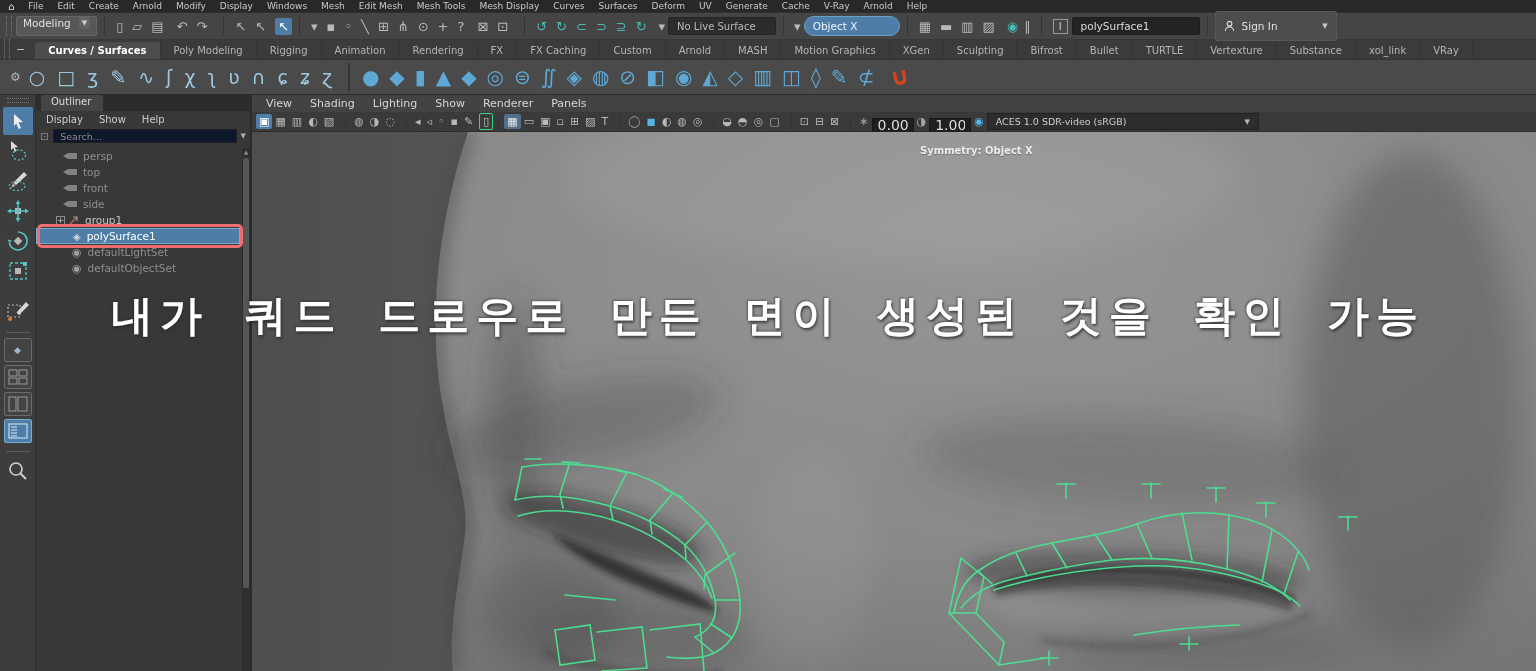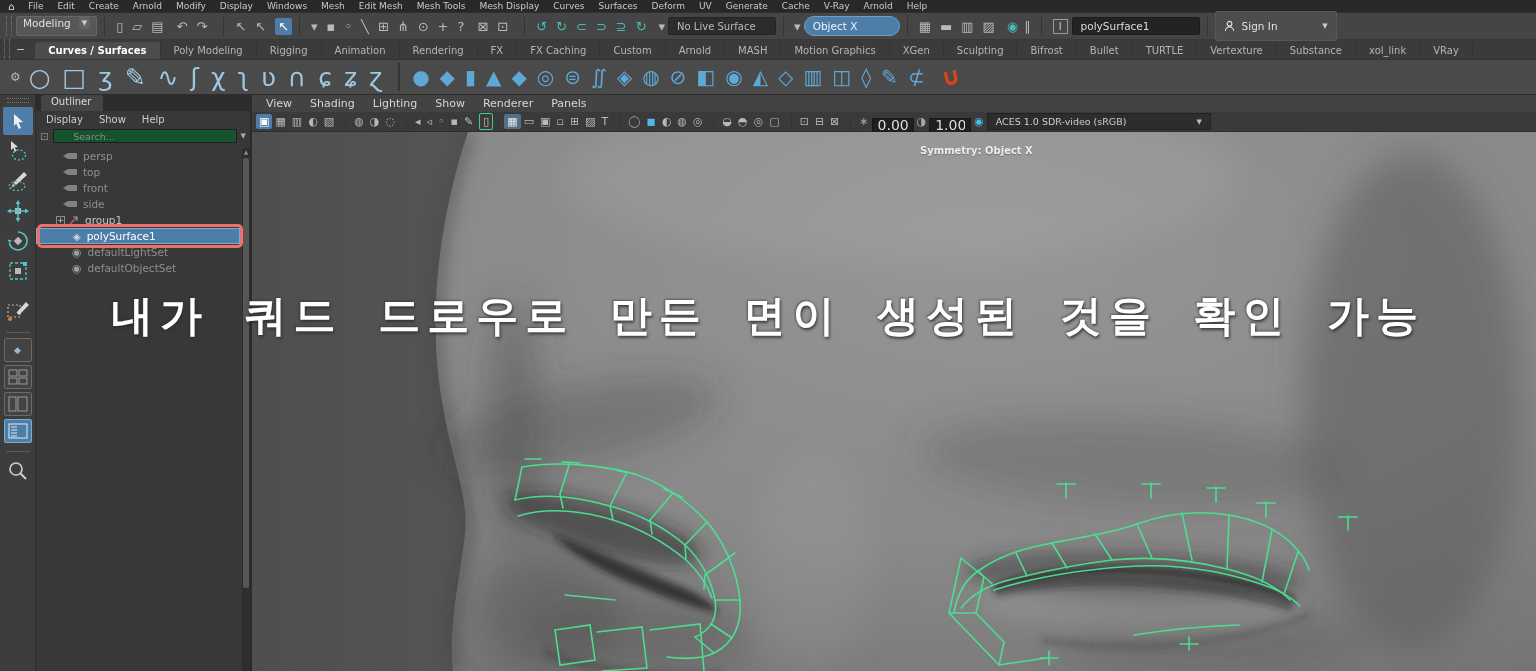--- a/index.html
+++ b/index.html
@@ -41,21 +41,21 @@
   
   .shelftabs { height:20px; background:#3b3b3b; display:flex; align-items:flex-end;
                font-size:10px; color:#b5b5b5; border-bottom:1px solid #333; }
   .shelftabs .minbtn { color:#ccc; font-size:11px; margin:0 10px 3px 2px; }
   .tab { padding:3px 13px; white-space:nowrap; border-right:1px solid #343434; }
   .tab.active { background:#4d4d4d; color:#fff; border-top-left-radius:3px; border-top-right-radius:3px;font-weight:bold; }
 
   
   .shelficons { height:35px; background:#4a4a4a; display:flex; align-items:center; border-bottom:1px solid #2c2c2c; }
   .shelficons .gear { color:#b5b5b5; font-size:12px; margin:0 8px 0 10px; }
-  .curveset { font-size:25px; letter-spacing:12px; color:#9ec7e0; white-space:nowrap; }
+  .curveset { font-size:19px; letter-spacing:12px; color:#9ec7e0; white-space:nowrap; }
   .surfset  { font-size:20px; letter-spacing:10px; color:#5fa8d6; white-space:nowrap; }
   .shelfdiv { width:2px; height:28px; background:#333; margin:0 12px 0 4px; }
   .plugin { color:#d6431c; font-size:24px; font-weight:bold; transform:rotate(-12deg); margin-left:6px; }
 
   
   .main { position:relative; height:576px; display:flex; }
 
   
   .toolbox { width:36px; background:#3d3d3d; border-right:1px solid #2e2e2e; display:flex;
              flex-direction:column; align-items:center; }
@@ -68,22 +68,22 @@
   .laybtn.active { background:#4e7ea8; border-color:#79aed3; }
 
   
   .outliner { width:216px; background:#383838; position:relative; border-right:2px solid #2b2b2b; font-size:10.5px; }
   .ol-tabstrip { height:16px; background:#2c2c2c; display:flex; }
   .ol-tab { background:#454545; color:#ddd; padding:1px 12px 0 10px; font-size:10px;
             border-top-left-radius:3px; border-top-right-radius:3px; margin-left:5px; }
   .ol-menus { height:16px; display:flex; gap:16px; align-items:center; padding-left:10px; color:#ccc; font-size:10px; background:#383838; }
   .ol-search { height:18px; display:flex; align-items:center; padding:0 4px; gap:4px; }
   .ol-search .filter { color:#8a8a8a; font-size:11px; }
-  .ol-search input { flex:1; background:#14532d; border:1px solid #1e1e1e; color:#999; height:14px;
-                     font-size:9.5px; padding:0 19px; font-family:"DejaVu Sans",sans-serif; }
+  .ol-search input { flex:1; background:#0f172a; border:1px solid #1e1e1e; color:#999; height:14px;
+                     font-size:9.5px; padding:0 6px; font-family:"DejaVu Sans",sans-serif; }
   .ol-search input::placeholder { color:#8a8a8a; }
   .ol-search .dd { color:#aaa; font-size:7px; }
   .ol-tree { position:absolute; top:53px; left:0; right:8px; }
   .trow { height:16px; display:flex; align-items:center; color:#8f8f8f; }
   .trow .lbl { margin-left:6px; }
   .ind1 { padding-left:32px; } .ind2 { padding-left:20px; } .ind3 { padding-left:36px; }
   .cam { width:9px; height:6px; background:#828282; position:relative; flex:none; }
   .cam::before { content:""; position:absolute; left:-5px; top:-0.5px; border-top:3.5px solid transparent;
                  border-bottom:3.5px solid transparent; border-right:5px solid #828282; }
   .expand { width:9px; height:9px; border:1px solid #8a8a8a; color:#bbb; font-size:8px; line-height:7px;
@@ -106,21 +106,21 @@
               font-size:11px; color:#a8a8a8; padding-left:4px; }
   .vp-icons .icg { font-size:11px; letter-spacing:6px; padding-left:3px; }
   .vp-icons .vsep { height:14px; margin:0 5px; }
   .vic { padding:1px 3px; font-size:11px; }
   .vic.hlblue { background:#4e7ea8; color:#fff; border-radius:2px; }
   .vic.hlgrey { background:#52708a; color:#e8e8e8; border-radius:2px; }
   .vic.teal { color:#52b8e8; }
   .vic.greenbr { border:1px solid #3fd183; color:#c9c9c9; border-radius:2px; }
   .numfield { background:#1f1f1f; border:1px solid #181818; color:#ddd; width:42px; height:15px;
               font-size:14px; text-align:right; padding:0 5px; font-family:"DejaVu Sans",sans-serif;margin-top:7px; }
-  .csbox { background:#2d2d2d; border:1px solid #222; color:#cfcfcf; height:17px; width:224px;
+  .csbox { background:#2d2d2d; border:1px solid #222; color:#cfcfcf; height:17px; width:272px;
            display:flex; align-items:center; font-size:9.5px; padding:0 8px; gap:8px; }
   .csbox .dd { margin-left:auto; font-size:7px; color:#bbb; }
   .vp-canvas { position:relative; flex:1; overflow:hidden; }
   .scene { position:absolute; inset:0; width:100%; height:100%; }
   .symmetry { position:absolute; top:13px; left:668px; font-size:10px; font-weight:bold; color:#ececec;
               text-shadow:0 1px 1px rgba(0,0,0,.25); }
 
   
   .caption { position:absolute; top:288px; left:0; width:100%; text-align:center; z-index:20;
              font-size:42px; font-weight:bold; color:#fff; letter-spacing:7px; word-spacing:14px;

